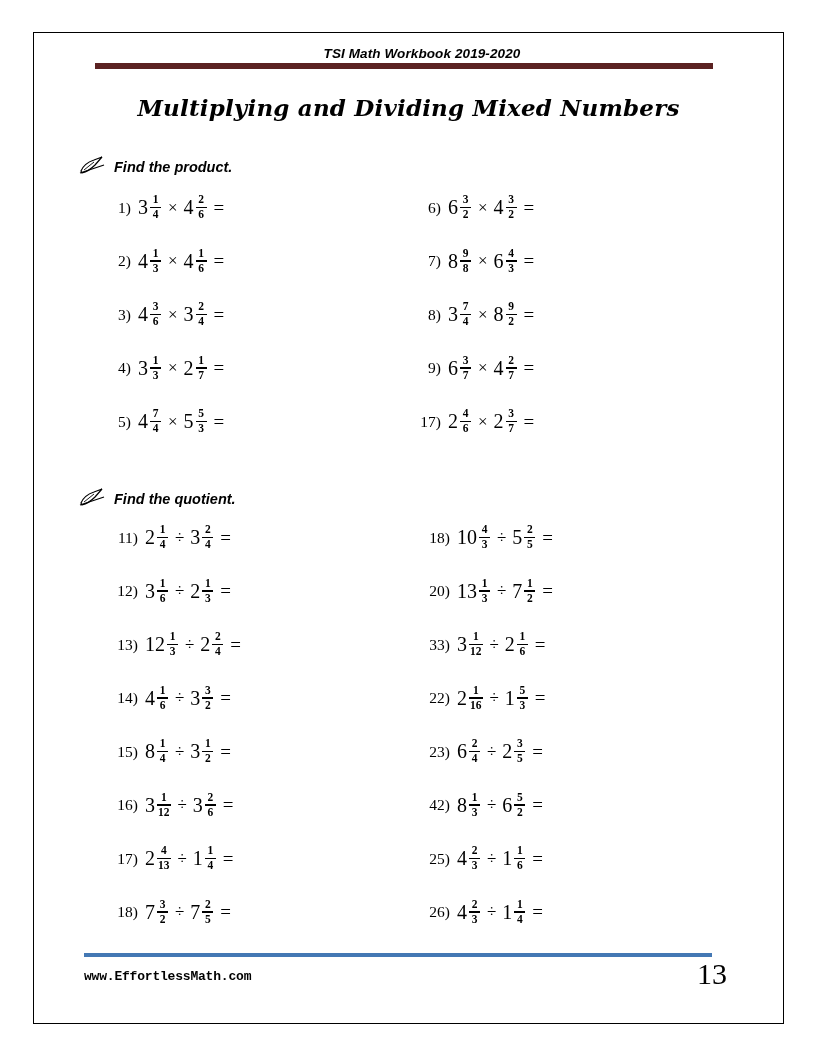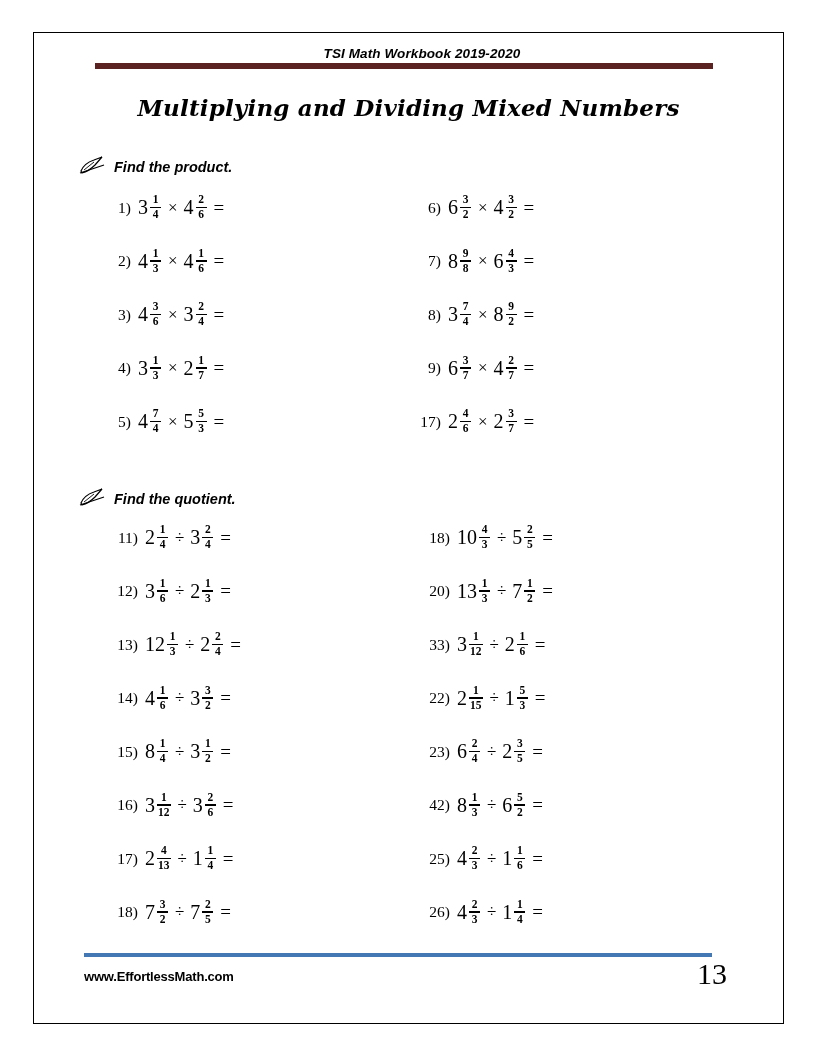--- a/index.html
+++ b/index.html
@@ -190,21 +190,21 @@
     left: 51px;
     top: 921px;
     width: 628px;
     height: 4px;
     background: #4478B4;
   }
   .footer-url {
     position: absolute;
     left: 51px;
     top: 937px;
-    font-family: Liberation Sans, sans-serif;
+    font-family: Liberation Mono, monospace;
     font-weight: bold;
     font-size: 13px;
     letter-spacing: -0.2px;
   }
   .footer-page {
     position: absolute;
     right: 57px;
     top: 925px;
     font-family: "Liberation Serif", serif;
     font-size: 30px;
@@ -633,21 +633,21 @@
         </div>
       </div>
       <div class="prob-col right-col">
         <div class="problem">
           <span class="prob-num">22)</span>
           <span class="expr">
             <span class="whole">2</span>
             <span class="frac">
               <span class="num">1</span>
               <span class="bar"></span>
-              <span class="den">15</span>
+              <span class="den">16</span>
             </span>
             <span class="op">÷</span>
             <span class="whole">1</span>
             <span class="frac">
               <span class="num">5</span>
               <span class="bar"></span>
               <span class="den">3</span>
             </span>
             <span class="eq">=</span>
           </span>

